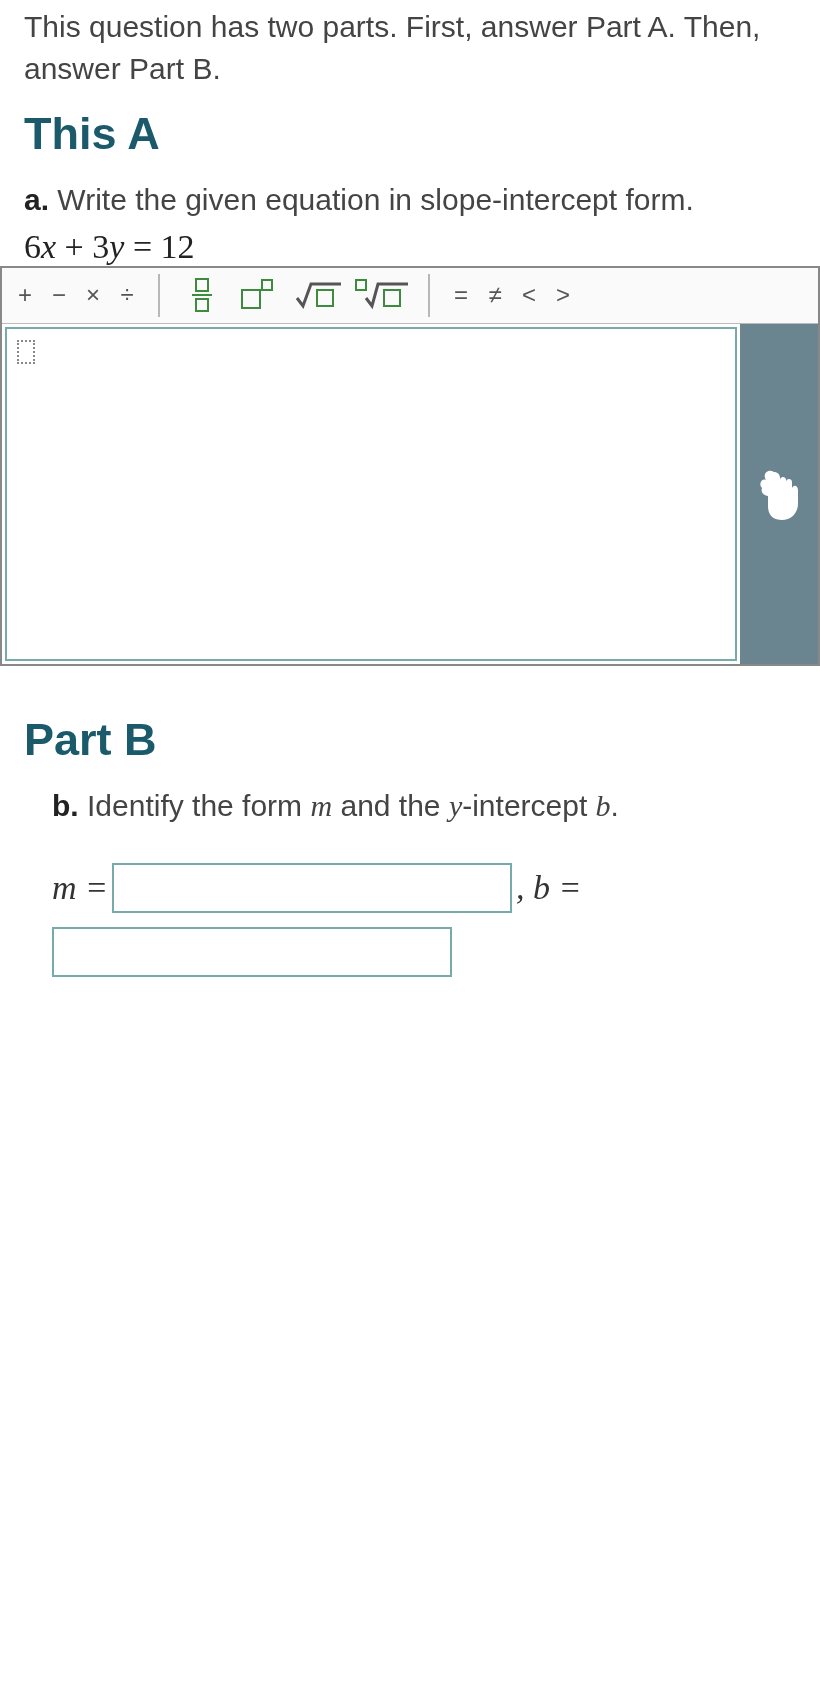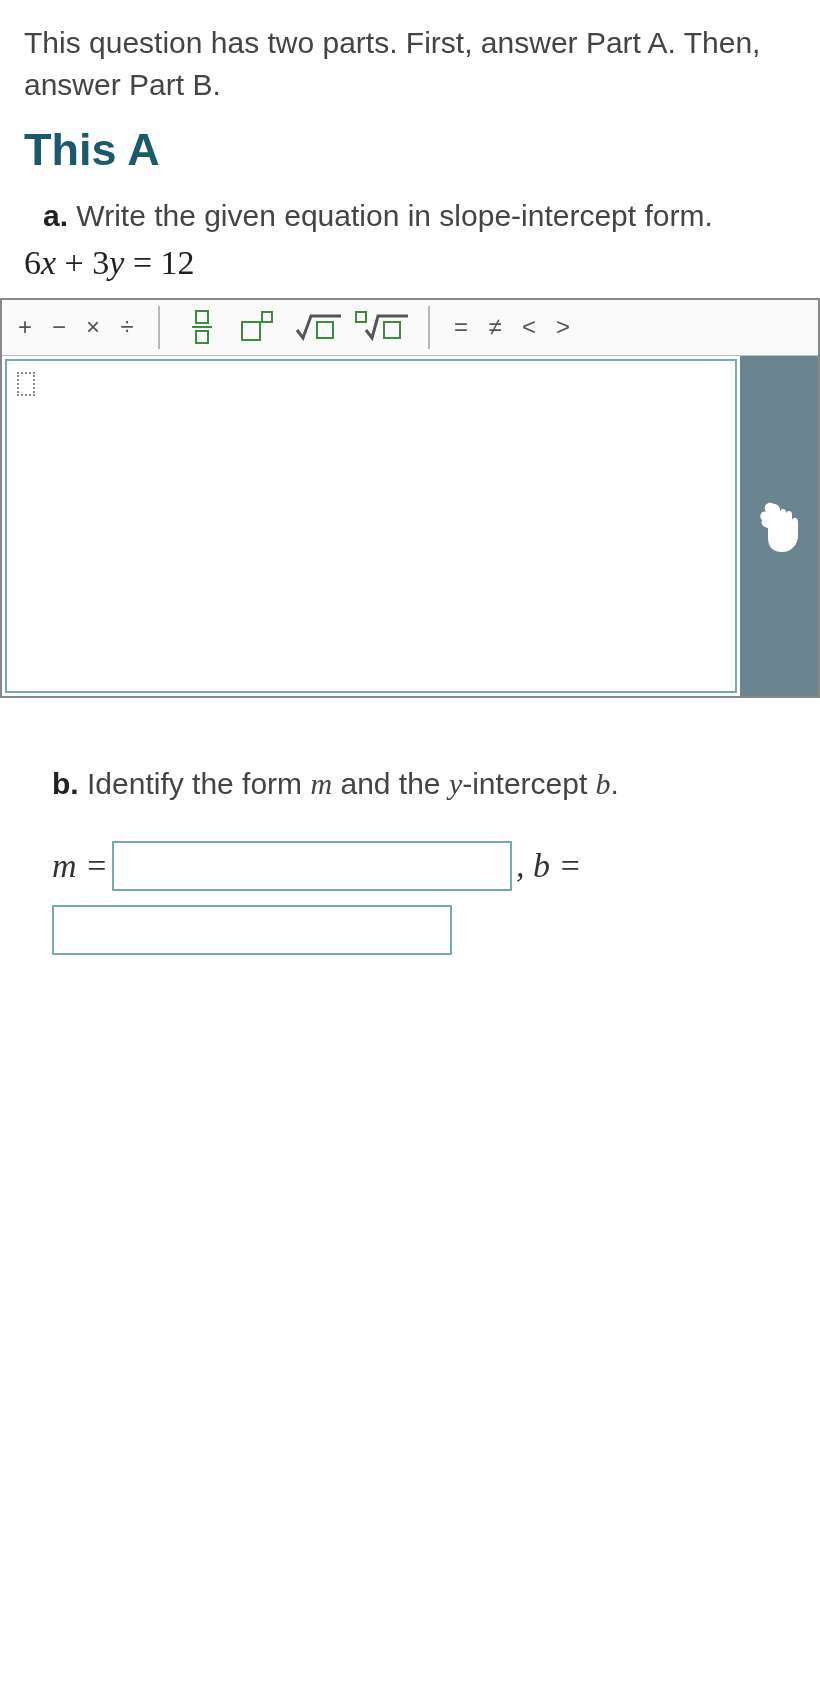--- a/index.html
+++ b/index.html
@@ -4,28 +4,28 @@
 <style>
 * { box-sizing: border-box; margin: 0; padding: 0; }
 body {
   font-family: -apple-system, BlinkMacSystemFont, "Segoe UI", Arial, sans-serif;
   font-size: 30px;
   color: #333;
   background: #fff;
   width: 820px;
   padding: 0;
 }
-.container { padding: 16px 24px; }
+.container { padding: 0 24px; }
 .intro { color: #444; line-height: 1.4; margin-bottom: 18px; padding-top: 6px; }
 .part-title {
   color: #1a5a6a;
   font-weight: 700;
   margin: 10px 0 18px 0;
 }
-.question-a { color: #444; line-height: 1.45; margin-bottom: 6px; margin-left: 19px; }
+.question-a { color: #444; line-height: 1.45; margin-bottom: 6px; }
 .question-a .bold { font-weight: 700; color: #222; }
 .equation {
   font-family: "Times New Roman", Times, serif;
   font-size: 34px;
   color: #222;
   margin-top: 4px;
 }
 .equation .it { font-style: italic; }
 
 .editor {
@@ -186,20 +186,21 @@
     </div>
     <div class="editor-side">
       <svg class="hand-icon" viewBox="0 0 46 56">
         <path d="M18 6 C12 2 6 8 10 14 C6 12 2 18 6 22 C4 28 10 30 12 30 L12 40 C12 50 18 54 26 54 C36 54 42 46 42 38 L42 24 C42 20 38 18 36 22 L36 16 C36 12 30 12 30 16 L30 14 C30 10 24 10 24 14 L24 12 C24 6 18 6 18 6 Z" fill="#fff"></path>
       </svg>
     </div>
   </div>
 </div>
 
 <div class="container part-b">
+  <h2 class="part-title">Part B</h2>
 
   <p class="question-b">
     <span class="bold">b.</span><span> Identify the form </span><span class="mit">m</span><span> and the </span><span class="mit">y</span><span>-intercept </span><span class="mit">b</span><span>.</span>
   </p>
 
   <div class="answers">
     <span class="text-chunk">m =</span>
     <input class="answer-input inp1" value="" style="">
     <span class="text-chunk">, b =</span>
     <div style="flex-basis:100%;height:0;"></div>

